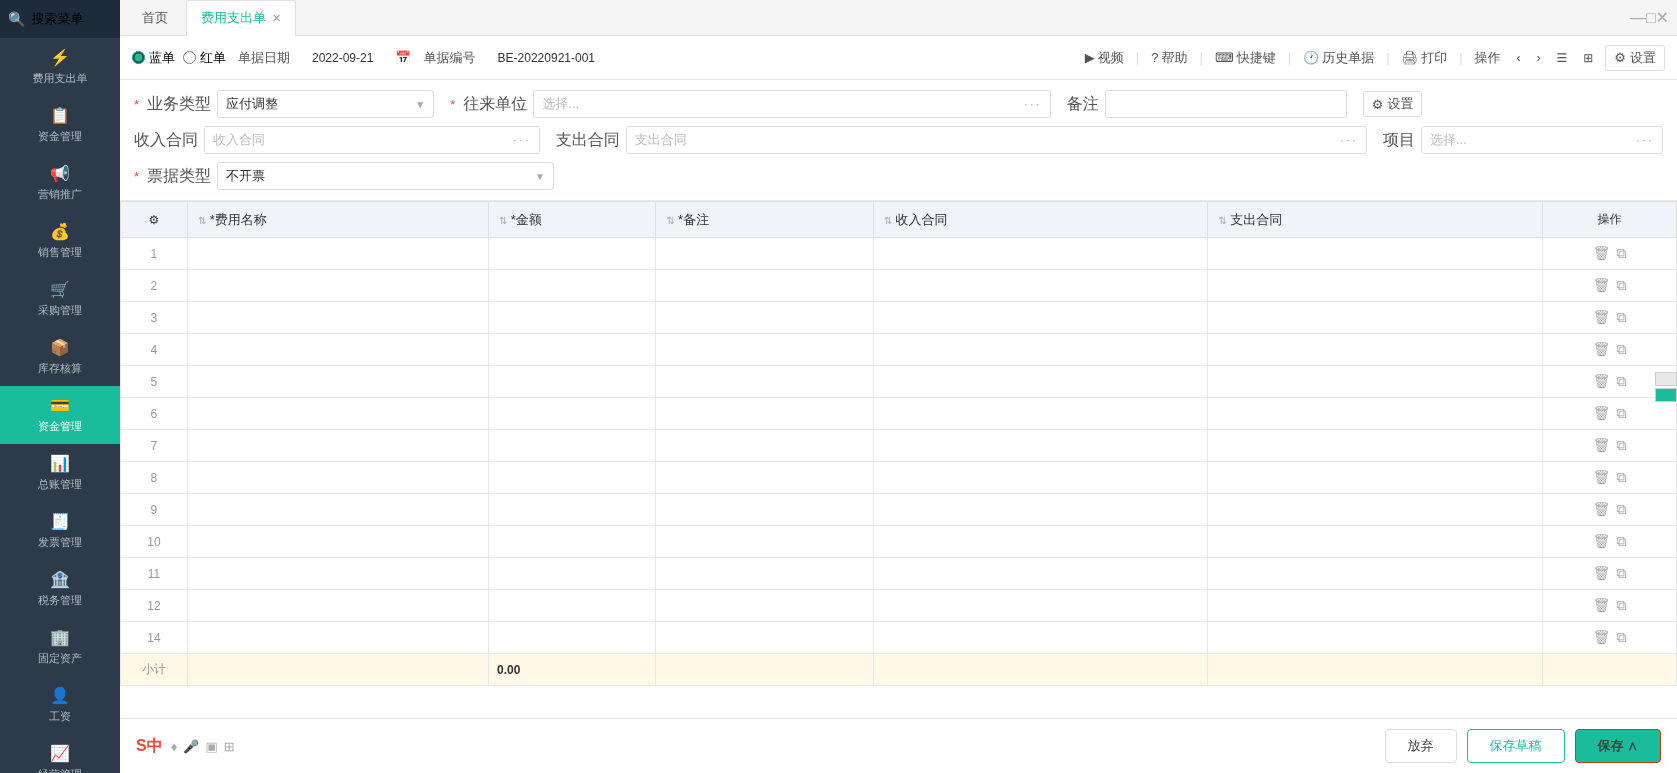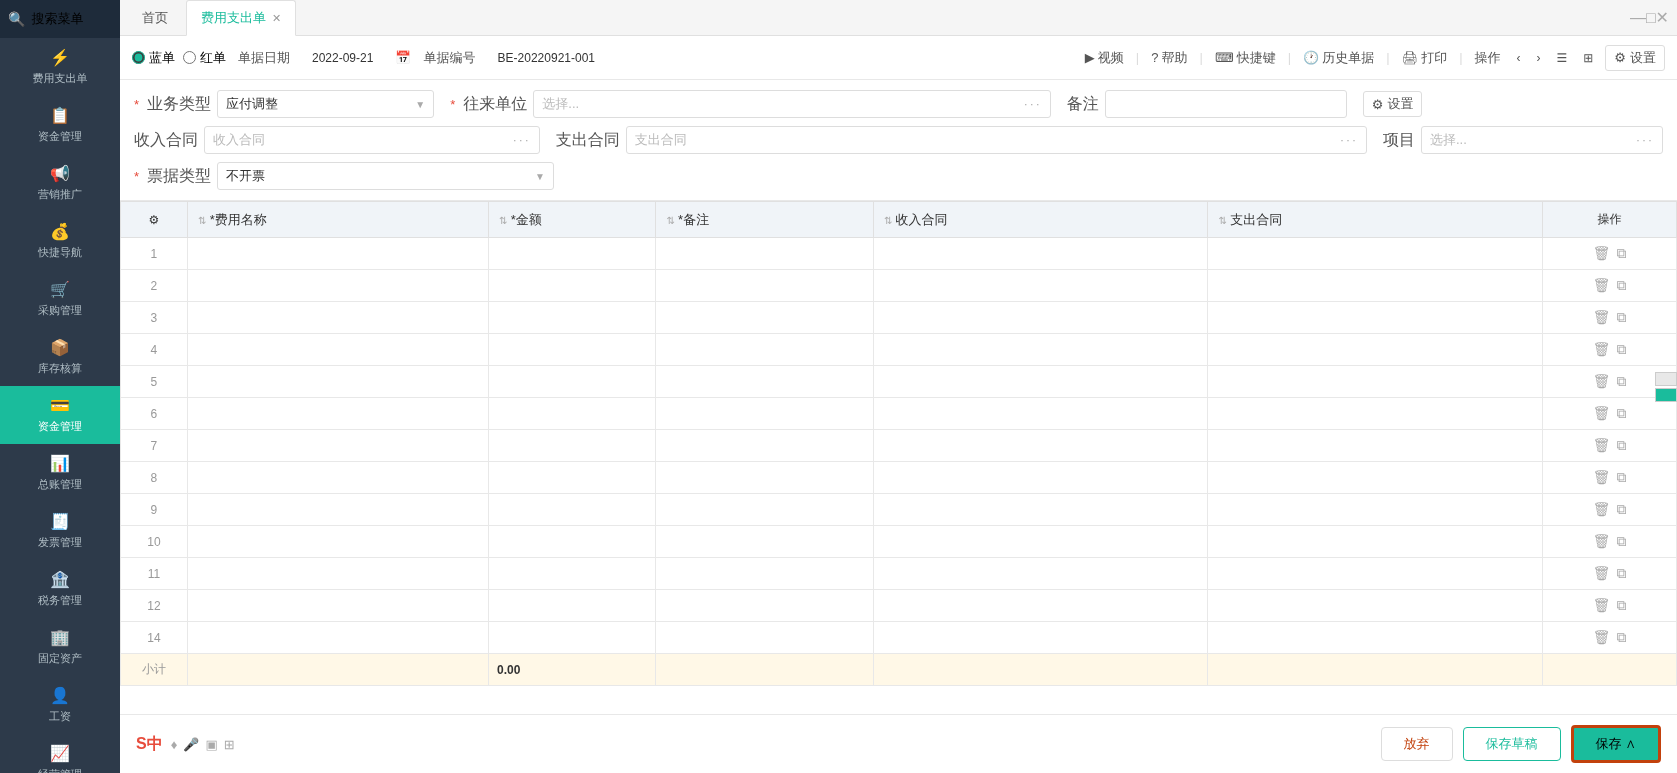--- a/index.html
+++ b/index.html
@@ -199,23 +199,23 @@
     }
     .brand-logo { color: #e74c3c; font-weight: bold; font-size: 16px; }
     .brand-icons { display: flex; gap: 6px; color: #aaa; font-size: 14px; }
     .btn {
       padding: 7px 22px;
       border-radius: 4px;
       cursor: pointer;
       font-size: 13px;
       border: none;
     }
-    .btn-default { background: #fff; border: 1px solid #ddd; color: #c2410c; }
+    .btn-default { background: #fff; border: 1px solid #ddd; color: #404040; }
     .btn-secondary { background: #fff; border: 1px solid #1abc9c; color: #1abc9c; }
-    .btn-primary { background: #1abc9c; color: #000000; border: 3px solid #c2410c; }
+    .btn-primary { background: #1abc9c; color: #404040; border: 1px solid #c2410c; font-weight: bold; }
 
     
     .side-float {
       position: fixed;
       right: 0;
       top: 50%;
       transform: translateY(-50%);
       display: flex;
       flex-direction: column;
       gap: 2px;
@@ -253,21 +253,21 @@
       <div class="sidebar-item">
       <span class="icon">📋</span>
       <span class="label">资金管理</span>
     </div>
       <div class="sidebar-item">
       <span class="icon">📢</span>
       <span class="label">营销推广</span>
     </div>
       <div class="sidebar-item">
       <span class="icon">💰</span>
-      <span class="label">快捷导航</span>
+      <span class="label">销售管理</span>
     </div>
       <div class="sidebar-item">
       <span class="icon">🛒</span>
       <span class="label">采购管理</span>
     </div>
       <div class="sidebar-item">
       <span class="icon">📦</span>
       <span class="label">库存核算</span>
     </div>
       <div class="sidebar-item active">

